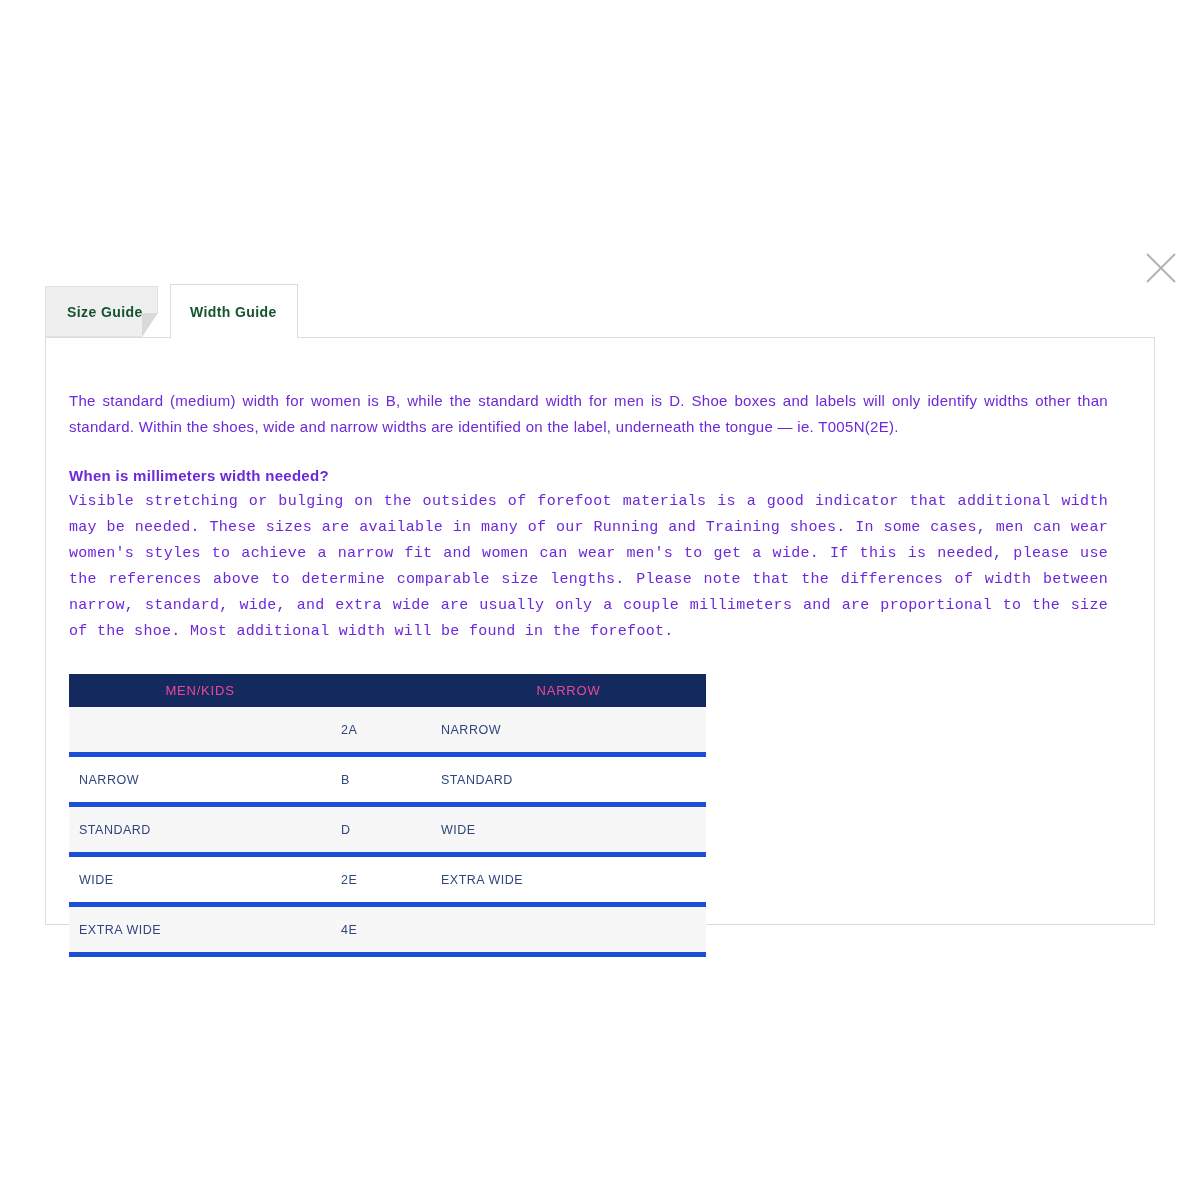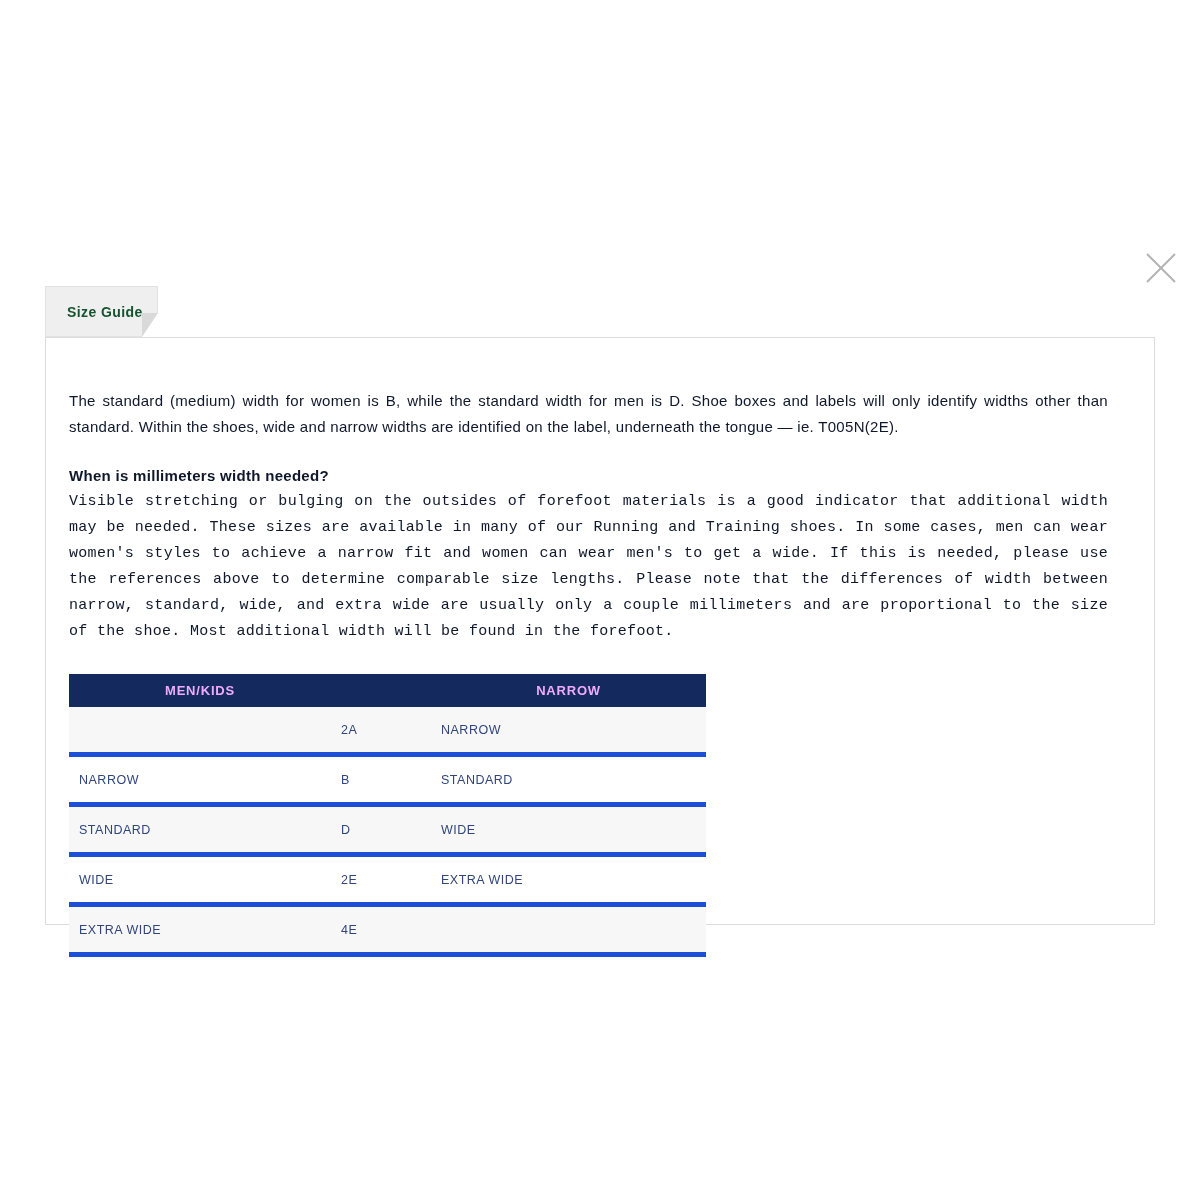--- a/index.html
+++ b/index.html
@@ -18,29 +18,29 @@
   .tab-inactive .fold{position:absolute;right:-1px;bottom:-1px;width:0;height:0;
        border-bottom:24px solid #ffffff;border-left:16px solid #d9d9d9;}
   .tab-active{left:170px;top:284px;width:128px;height:54px;background:#ffffff;
        border:1px solid #dcdcdc;border-bottom:none;padding-left:19px;z-index:3;}
 
   
   .panel{position:absolute;left:45px;top:337px;width:1110px;height:588px;
        box-sizing:border-box;background:#ffffff;border:1px solid #dcdcdc;
        padding:50px 46px 0 23px;z-index:2;}
   .panel p{margin:0;font-size:15px;line-height:26px;letter-spacing:0.3px;
-       text-align:justify;color:#0f172a;}
+       text-align:justify;color:#6d28d9;}
   .p-intro{margin-bottom:0;}
   .p-heading{font-weight:bold;margin-top:23px !important;text-align:left !important;}
   .p-detail{margin-top:0;font-family:Liberation Mono, monospace;}
 
   
   .wtable{margin-top:29px;width:637px;font-size:12.5px;letter-spacing:0.5px;color:#30457c;}
   .trow{display:grid;grid-template-columns:262px 100px 275px;align-items:center;}
-  .thead{background:#14295e;color:#f0abfc;height:33px;font-size:13px;font-weight:bold;letter-spacing:0.8px;}
+  .thead{background:#14295e;color:#ec4899;height:33px;font-size:13px;font-weight:normal;letter-spacing:0.8px;}
   .thead .th{text-align:center;}
   .tbody-row{height:45px;border-bottom:5px solid #1d4ed8;}
   .tbody-row.alt{background:#f7f7f8;}
   .td{padding-left:10px;}
 </style>
 </head>
 <body>
 
 <div class="page">
 
@@ -49,20 +49,23 @@
       <line x1="3" y1="3" x2="31" y2="31" stroke="#b3b3b3" stroke-width="2"></line>
       <line x1="31" y1="3" x2="3" y2="31" stroke="#b3b3b3" stroke-width="2"></line>
     </svg>
   </div>
 
   <div class="tab tab-inactive">
     <span>Size Guide</span>
     <span class="fold"></span>
   </div>
 
+  <div class="tab tab-active">
+    <span>Width Guide</span>
+  </div>
 
   <div class="panel">
 
     <p class="p-intro">The standard (medium) width for women is B, while the standard width for men is D. Shoe boxes and labels will only identify widths other than standard. Within the shoes, wide and narrow widths are identified on the label, underneath the tongue — ie. T005N(2E).</p>
 
     <p class="p-heading">When is millimeters width needed?</p>
 
     <p class="p-detail">Visible stretching or bulging on the outsides of forefoot materials is a good indicator that additional width may be needed. These sizes are available in many of our Running and Training shoes. In some cases, men can wear women's styles to achieve a narrow fit and women can wear men's to get a wide. If this is needed, please use the references above to determine comparable size lengths. Please note that the differences of width between narrow, standard, wide, and extra wide are usually only a couple millimeters and are proportional to the size of the shoe. Most additional width will be found in the forefoot.</p>
 
     <div class="wtable">

